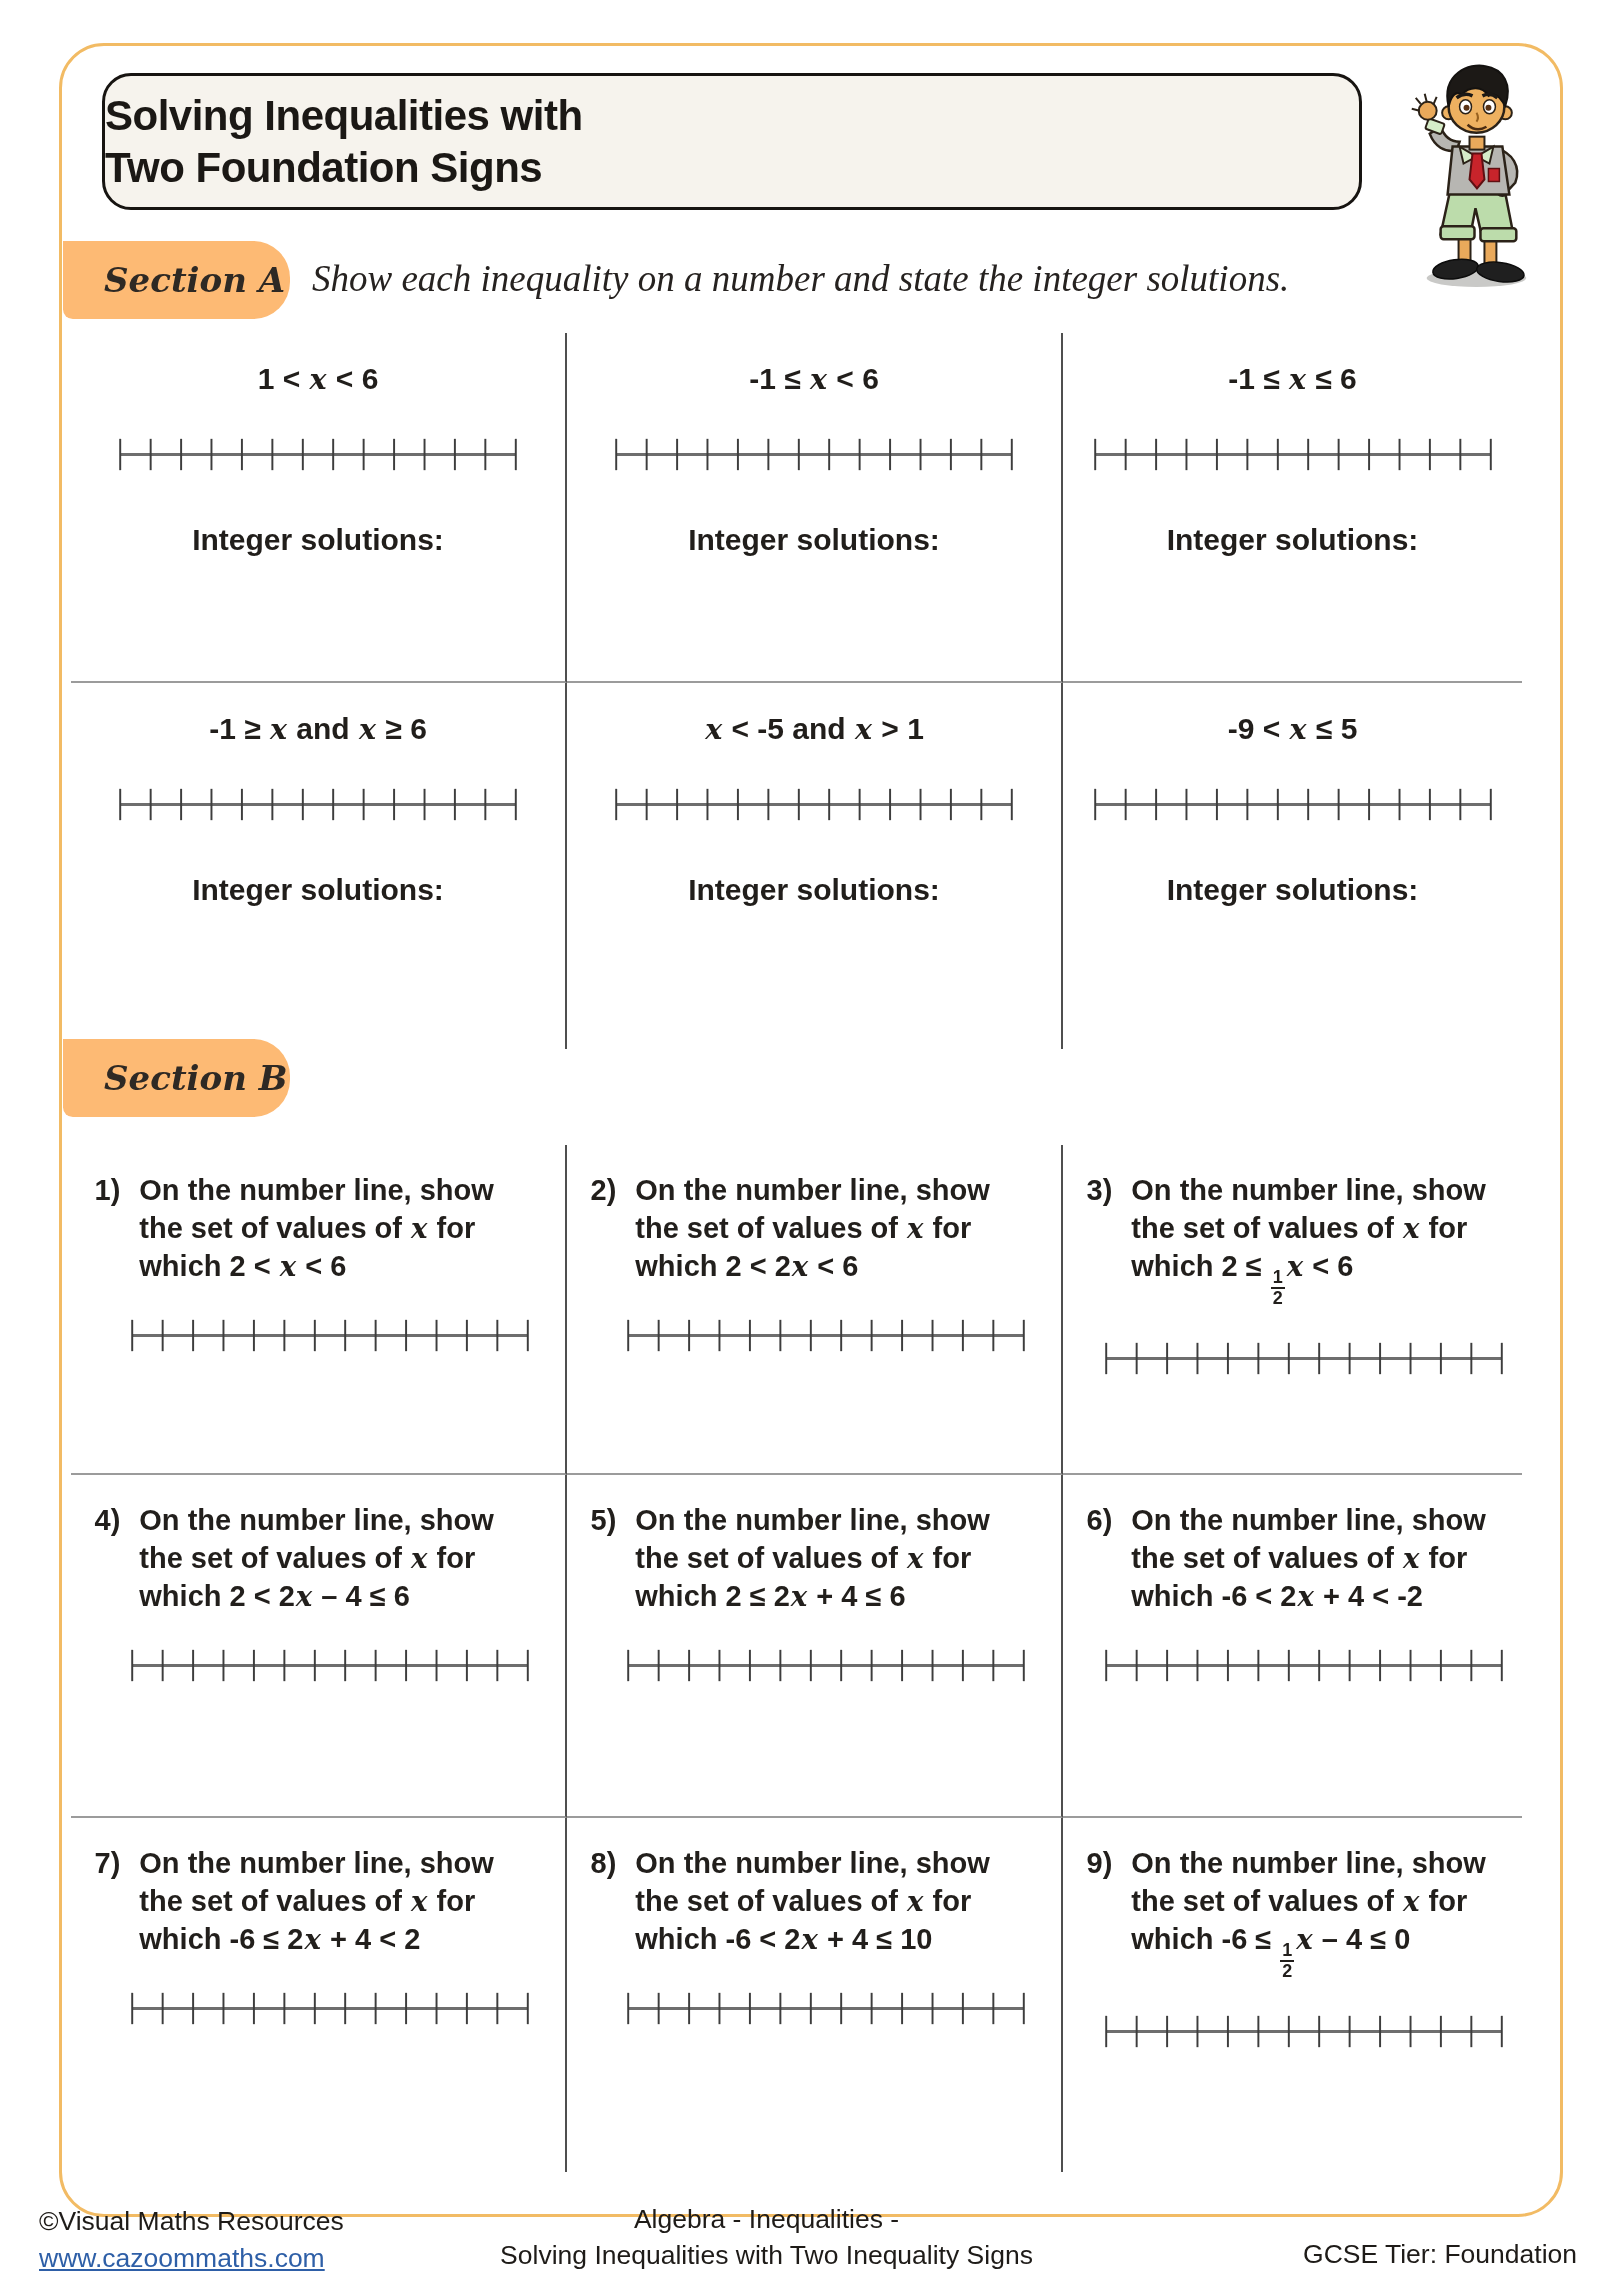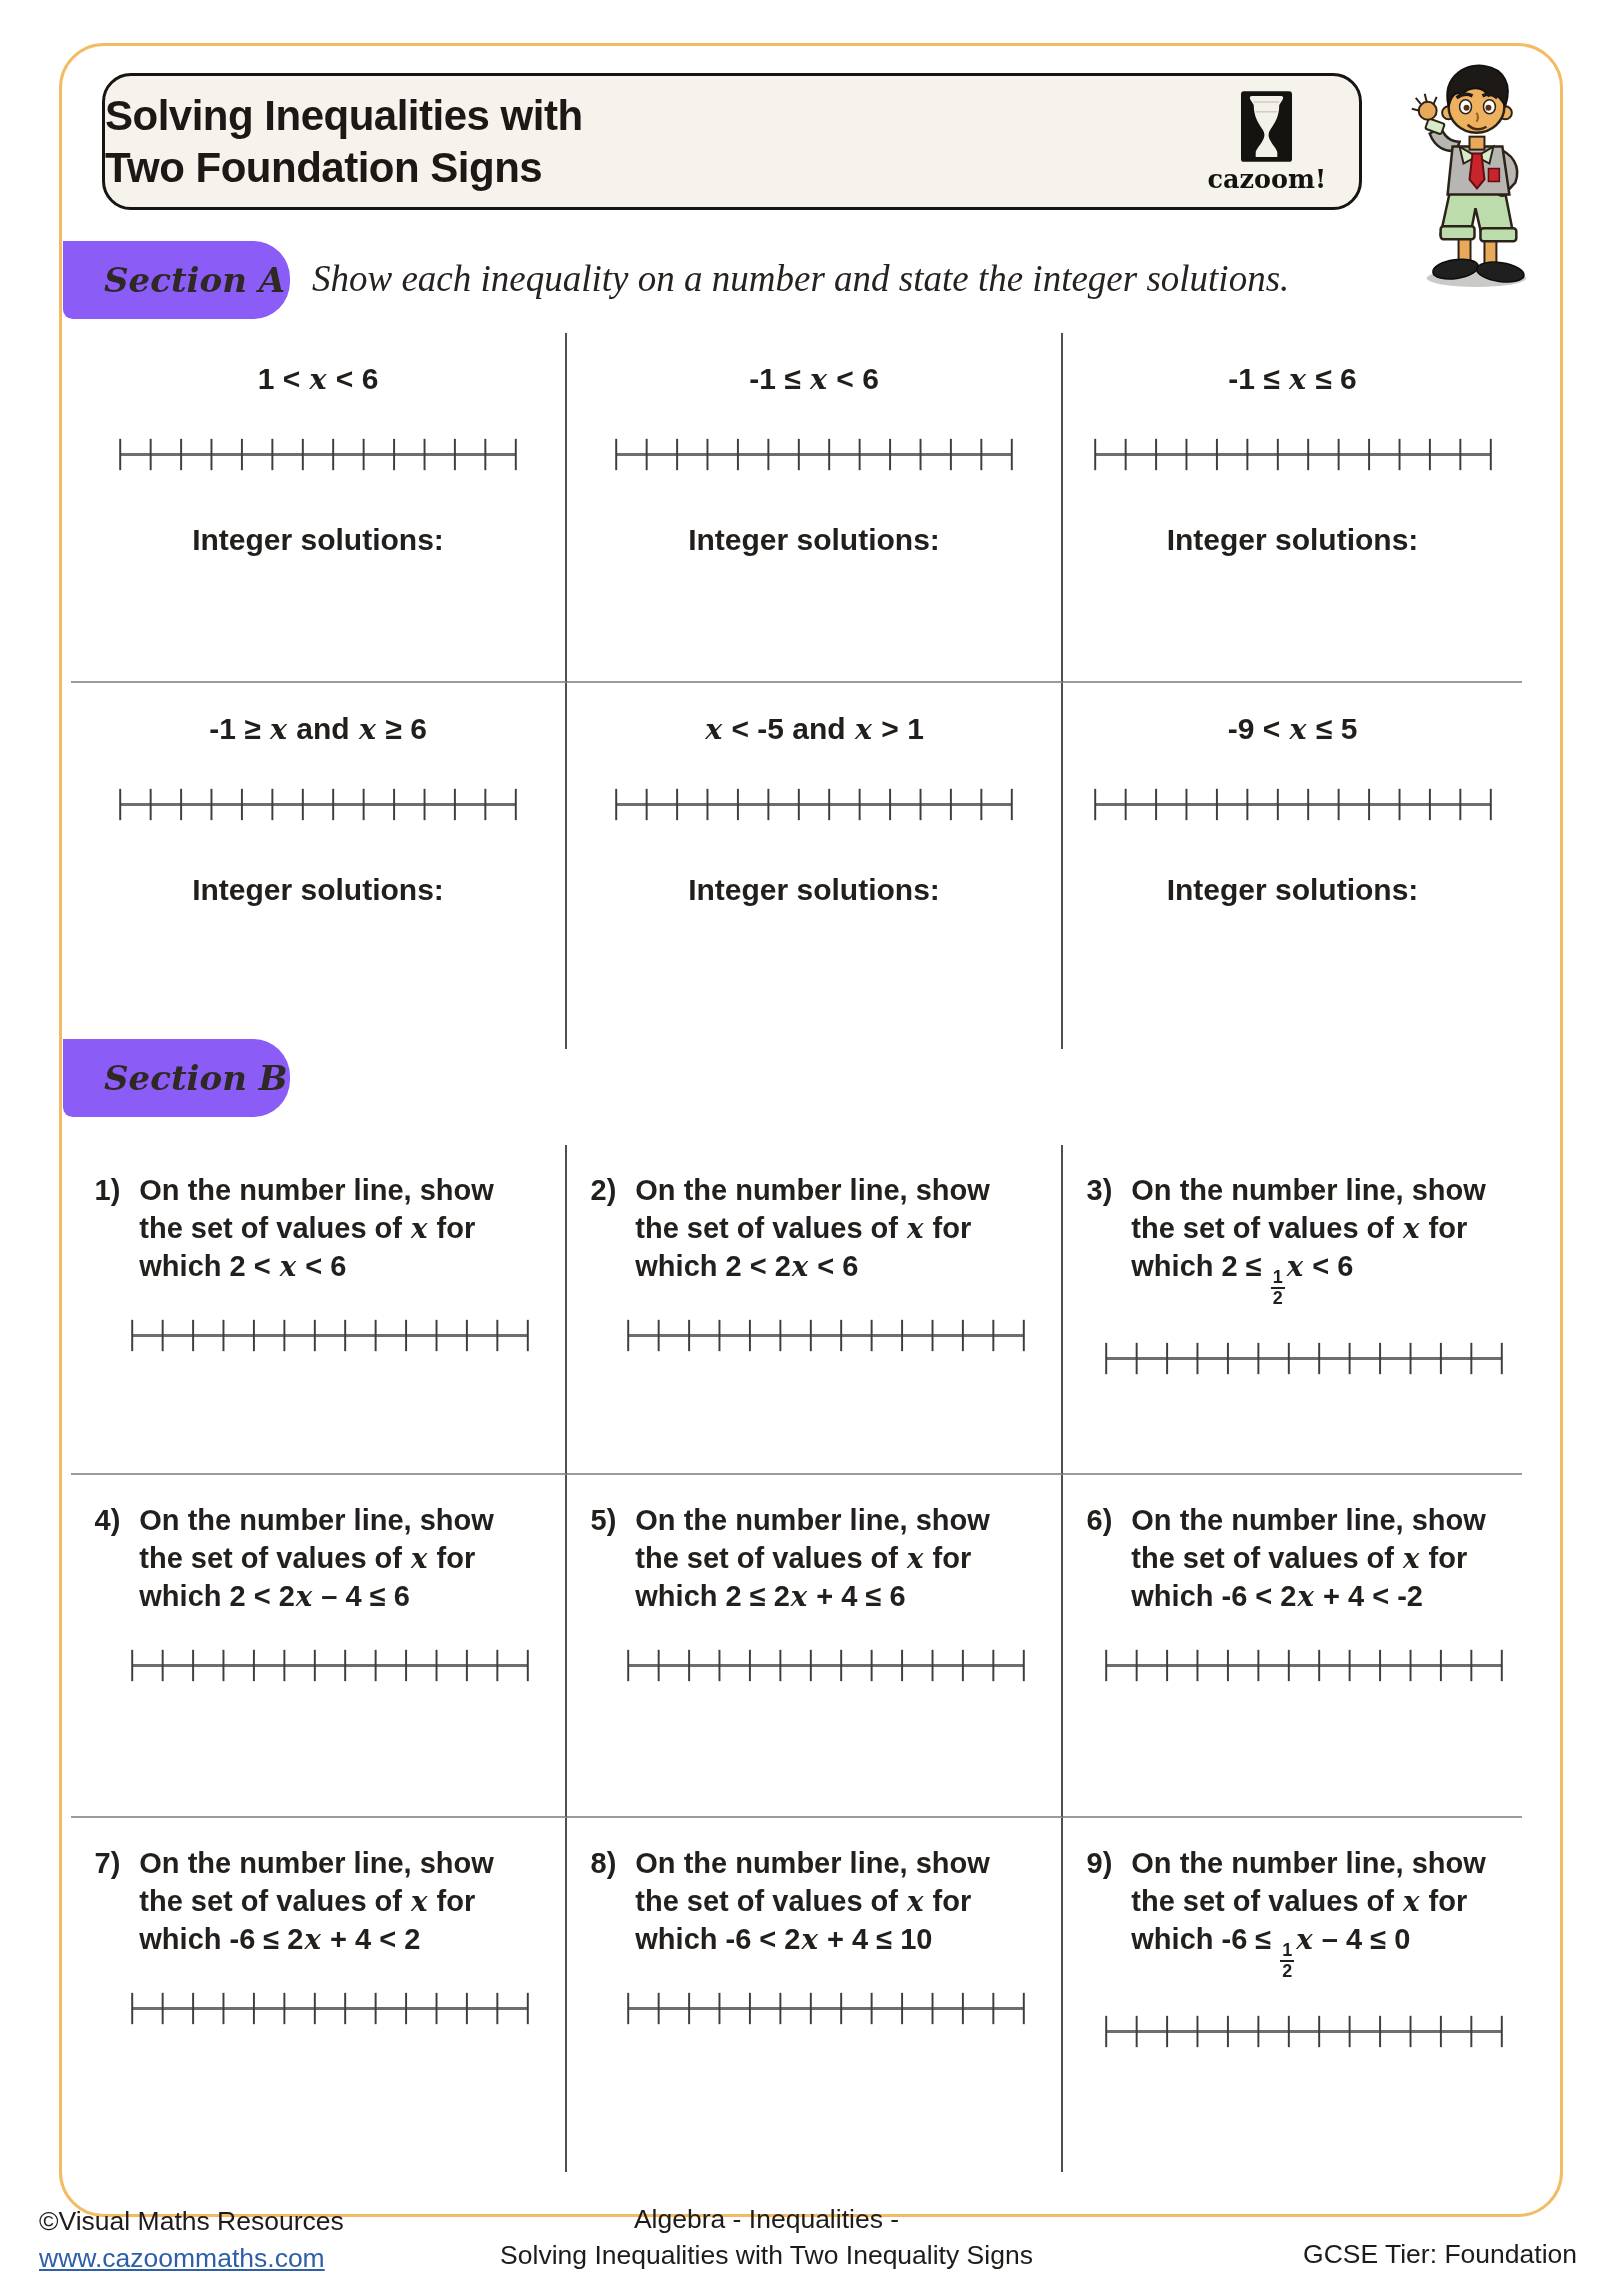--- a/index.html
+++ b/index.html
@@ -19,21 +19,21 @@
   }
   .title{
     flex:1;font-size:42px;font-weight:bold;line-height:52px;
     letter-spacing:-0.5px;color:#1b1815;
   }
   .logo{width:157px;display:flex;flex-direction:column;align-items:center;margin-right:13.7px;}
   .logo-text{font-family:"DejaVu Serif", serif;font-weight:bold;font-size:25.5px;color:#151310;margin-top:1px;}
   .mascot{position:absolute;left:1396px;top:55px;width:155px;height:239px;}
   
   .section-label{
-    position:absolute;left:63px;width:227px;height:78px;background:#8b5cf6;
+    position:absolute;left:63px;width:227px;height:78px;background:#fdba74;
     border-radius:0 37px 37px 9.8px;display:flex;align-items:center;
     padding-left:41px;box-sizing:border-box;
     font-family:"DejaVu Serif", serif;font-style:italic;font-weight:bold;
     font-size:34px;color:#2e2924;
   }
   .label-a{top:241px;}
   .label-b{top:1039px;}
   .instruction{
     position:absolute;left:312px;top:257px;
     font-family:"Liberation Serif", serif;font-style:italic;
@@ -68,28 +68,20 @@
 </style>
 </head>
 <body>
 
 <div class="accent-border"></div>
 
 <div class="title-box">
   <div class="title">
     <div>Solving Inequalities with</div>
     <div>Two Foundation Signs</div>
-  </div>
-  <div class="logo">
-    <svg width="53" height="73" viewBox="0 0 54 74">
-      <rect x="1" y="1" width="52" height="72" rx="3" fill="#151310"></rect>
-      <path d="M12,6 h30 q3,0 1.5,3.5 L40,15 c0,12 -5,19 -9,25 c-2.5,4 -2.5,7.5 0,11.5 c2.5,5 7,8.5 7,12.5 v4 H16 v-4 c0,-4 4.5,-7.5 7,-12.5 c2.5,-4 2.5,-7.5 0,-11.5 c-4,-6 -9,-13 -9,-25 L10.5,9.5 Q9,6 12,6 Z" fill="#f3f1ea"></path>
-      <path d="M14,12 h26 M16,22 h22" stroke="#cfccc2" stroke-width="1.5" fill="none"></path>
-    </svg>
-    <div class="logo-text">cazoom!</div>
   </div>
 </div>
 
 <svg class="mascot" viewBox="0 0 150 240">
   <ellipse cx="78" cy="224" rx="50" ry="9" fill="#c9c9c7"></ellipse>
   <rect x="60" y="176" width="12" height="38" fill="#e9a95b" stroke="#2b2218" stroke-width="2"></rect>
   <rect x="86" y="176" width="12" height="38" fill="#e9a95b" stroke="#2b2218" stroke-width="2"></rect>
   <ellipse cx="57" cy="215" rx="23" ry="9.5" fill="#1f1f1f" stroke="#0c0c0c" stroke-width="1.5" transform="rotate(-8 57 215)"></ellipse>
   <ellipse cx="102" cy="218" rx="24" ry="9.5" fill="#1f1f1f" stroke="#0c0c0c" stroke-width="1.5" transform="rotate(8 102 218)"></ellipse>
   <path d="M52,134 h54 l9,46 h-32 l-6,-26 -5,26 h-30 z" fill="#bcdcab" stroke="#2b2218" stroke-width="2.5"></path>

